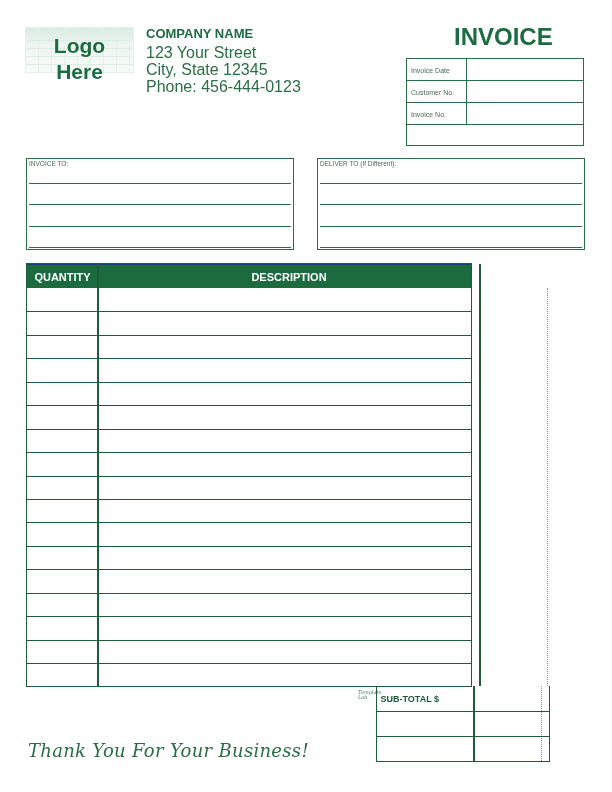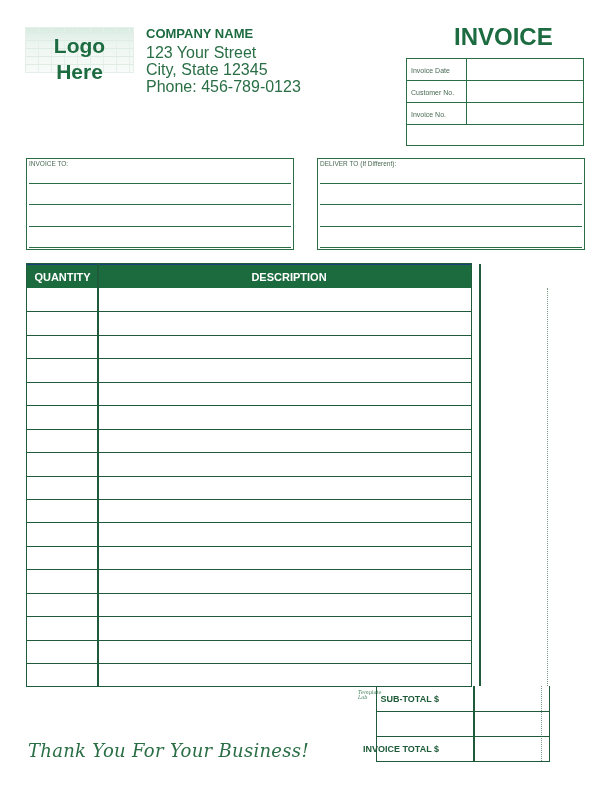--- a/index.html
+++ b/index.html
@@ -39,21 +39,21 @@
   <div class="logo-text">
     <div>Logo</div>
     <div>Here</div>
   </div>
 </div>
 
 <div class="abs company">
   <div class="name">COMPANY NAME</div>
   <div class="line">123 Your Street</div>
   <div class="line">City, State 12345</div>
-  <div class="line">Phone: 456-789-0123</div>
+  <div class="line">Phone: 456-444-0123</div>
 </div>
 
 <div class="abs invoice-title">INVOICE</div>
 
 <div class="abs meta">
   <div class="meta-row">
     <div class="lbl">Invoice Date</div>
     <div class="val"></div>
   </div>
   <div class="meta-row">
@@ -115,18 +115,15 @@
 </div>
 
 <div class="abs totals">
   <div class="vline" style="left:96px;"></div>
   <div class="dash" style="left:164px;top:0;"></div>
   <div class="trow" style="top:0">
     <span class="tl">SUB-TOTAL  $</span>
   </div>
   <div class="hline" style="top:25px"></div>
   <div class="hline" style="top:50px"></div>
-  <div class="trow" style="top:50px">
-    <span class="tl">INVOICE TOTAL  $</span>
-  </div>
 </div>
 
 <div class="abs thank">Thank You For Your Business!</div>
 
 </body></html>

